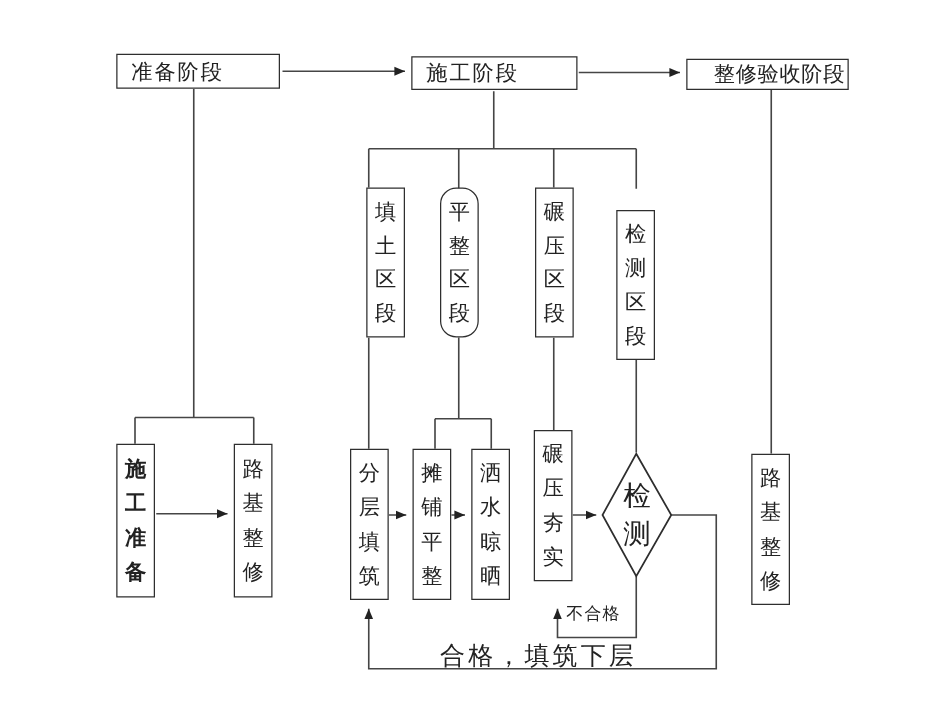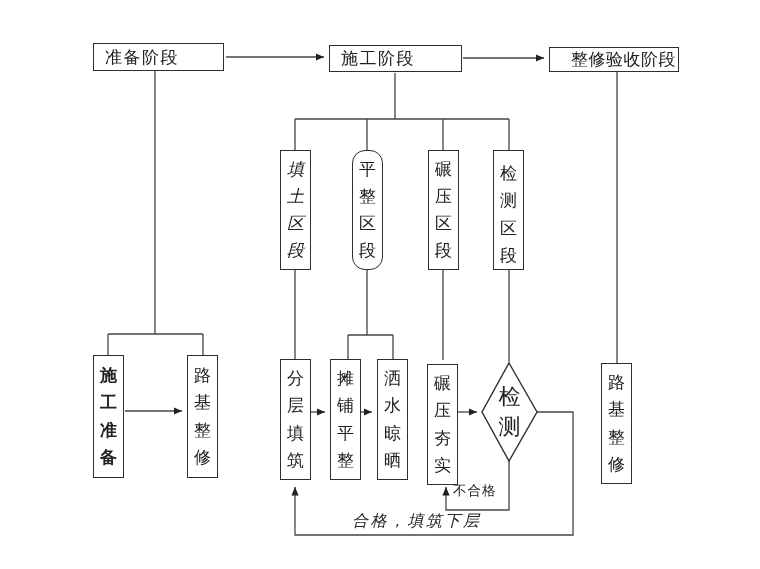--- a/index.html
+++ b/index.html
@@ -62,23 +62,22 @@
   .edge-label {
     position: absolute;
     white-space: nowrap;
     color: #222222;
   }
   .edge-label.fail {
     font-size: 13.5px;
     letter-spacing: 1px;
   }
   .edge-label.pass {
-    font-size: 16px;
+    font-size: 20px;
     letter-spacing: 2.5px;
-    font-style: italic;
   }
 </style>
 </head>
 <body>
 
 <div class="canvas">
 
   <svg class="wires" viewBox="0 0 760 569" xmlns="http://www.w3.org/2000/svg">
     <defs>
       <marker id="arrow" markerWidth="10" markerHeight="9" refX="8.5" refY="4" orient="auto" markerUnits="userSpaceOnUse">
@@ -114,33 +113,33 @@
       <polygon points="509,363 537,412 509,461 482,412" fill="#ffffff" stroke="#2e2e2e" stroke-width="1.4"></polygon>
     </g>
   </svg>
 
   <div class="box hbox" style="left:93px; top:43px; width:131px; height:28px;">准备阶段</div>
 
   <div class="box hbox" style="left:329px; top:45px; width:133px; height:27px;">施工阶段</div>
 
   <div class="box hbox" style="left:549px; top:47px; width:130px; height:25px; padding-left:21px; letter-spacing:0.5px;">整修验收阶段</div>
 
-  <div class="box vbox" style="left:280px; top:150px; width:31px; height:120px;font-style:italic;">
+  <div class="box vbox" style="left:293px; top:150px; width:31px; height:120px;">
     <span class="vlabel">填土区段</span>
   </div>
 
   <div class="box vbox" style="left:352px; top:150px; width:31px; height:120px;border-radius:13px;">
     <span class="vlabel">平整区段</span>
   </div>
 
   <div class="box vbox" style="left:428px; top:150px; width:31px; height:120px;">
     <span class="vlabel">碾压区段</span>
   </div>
 
-  <div class="box vbox" style="left:493px; top:150px; width:31px; height:120px;align-items:flex-end;">
+  <div class="box vbox" style="left:493px; top:168px; width:31px; height:120px;">
     <span class="vlabel">检测区段</span>
   </div>
 
   <div class="box vbox" style="left:93px; top:355px; width:31px; height:123px;font-weight:bold;">
     <span class="vlabel">施工准备</span>
   </div>
 
   <div class="box vbox" style="left:187px; top:355px; width:31px; height:123px;">
     <span class="vlabel">路基整修</span>
   </div>
@@ -150,21 +149,21 @@
   </div>
 
   <div class="box vbox" style="left:280px; top:359px; width:31px; height:121px;">
     <span class="vlabel">分层填筑</span>
   </div>
 
   <div class="box vbox" style="left:377px; top:359px; width:31px; height:121px;">
     <span class="vlabel">洒水晾晒</span>
   </div>
 
-  <div class="box vbox" style="left:427px; top:364px; width:31px; height:121px;">
+  <div class="box vbox" style="left:427px; top:344px; width:31px; height:121px;">
     <span class="vlabel">碾压夯实</span>
   </div>
 
   <div class="diamond-label" style="left:496px; top:383px; width:27px; height:58px;">
     <span class="vlabel">检测</span>
   </div>
 
   <div class="box vbox" style="left:601px; top:363px; width:31px; height:121px;">
     <span class="vlabel">路基整修</span>
   </div>

